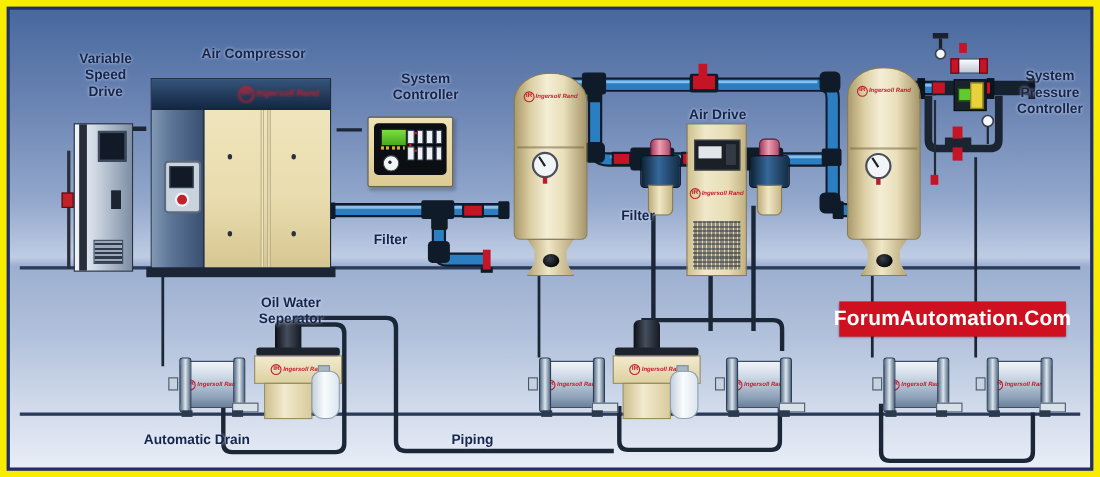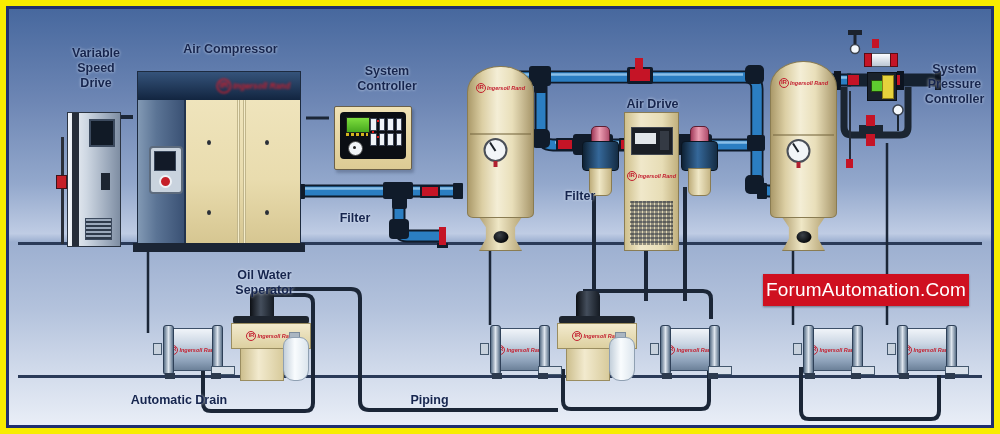--- a/index.html
+++ b/index.html
@@ -12,21 +12,21 @@
   svg.net{position:absolute;left:0;top:0;}
   
   .lbl{position:absolute;font-weight:bold;font-size:12.5px;line-height:1.18;color:#16254e;
        text-align:center;white-space:pre-line;text-shadow:0 0 3px rgba(232,240,252,.85);}
   
   .banner{position:absolute;left:404px;top:11px;width:581px;height:36px;background:#ffe912;
           border:4px solid #ea1111;box-sizing:border-box;display:flex;align-items:center;justify-content:center;}
   .banner span{font-family:"Liberation Serif",serif;font-weight:bold;font-size:21px;color:#e01010;}
   .badge{position:absolute;left:754px;top:265px;width:206px;height:32px;background:#cf1020;
          display:flex;align-items:center;justify-content:center;box-shadow:0 1px 2px rgba(0,0,0,.4);}
-  .badge span{color:#fff;font-weight:normal;font-size:19px;letter-spacing:.2px;}
+  .badge span{color:#fff;font-weight:bold;font-size:19px;letter-spacing:.2px;}
   
   .irlogo{display:inline-flex;align-items:center;gap:1px;color:#c32030;}
   .irsym{display:inline-block;font-style:normal;font-weight:bold;font-size:6px;line-height:7px;width:8px;height:8px;
          border:1px solid #c32030;border-radius:50%;text-align:center;overflow:hidden;}
   .irname{font-style:italic;font-weight:bold;font-size:5.5px;white-space:nowrap;}
   
   .vsd{position:absolute;left:58px;top:103px;width:52px;height:133px;border:1px solid #2b3442;
        background:linear-gradient(90deg,#f2f5f9 0%,#cfd8e3 35%,#97a5b8 80%,#7e8da2 100%);}
   .vsd-stripe{position:absolute;left:4px;top:0;bottom:0;width:7px;background:#262d39;}
   .vsd-win{position:absolute;right:5px;top:6px;width:22px;height:24px;background:#111a26;border:2px solid #3c4a5e;}

